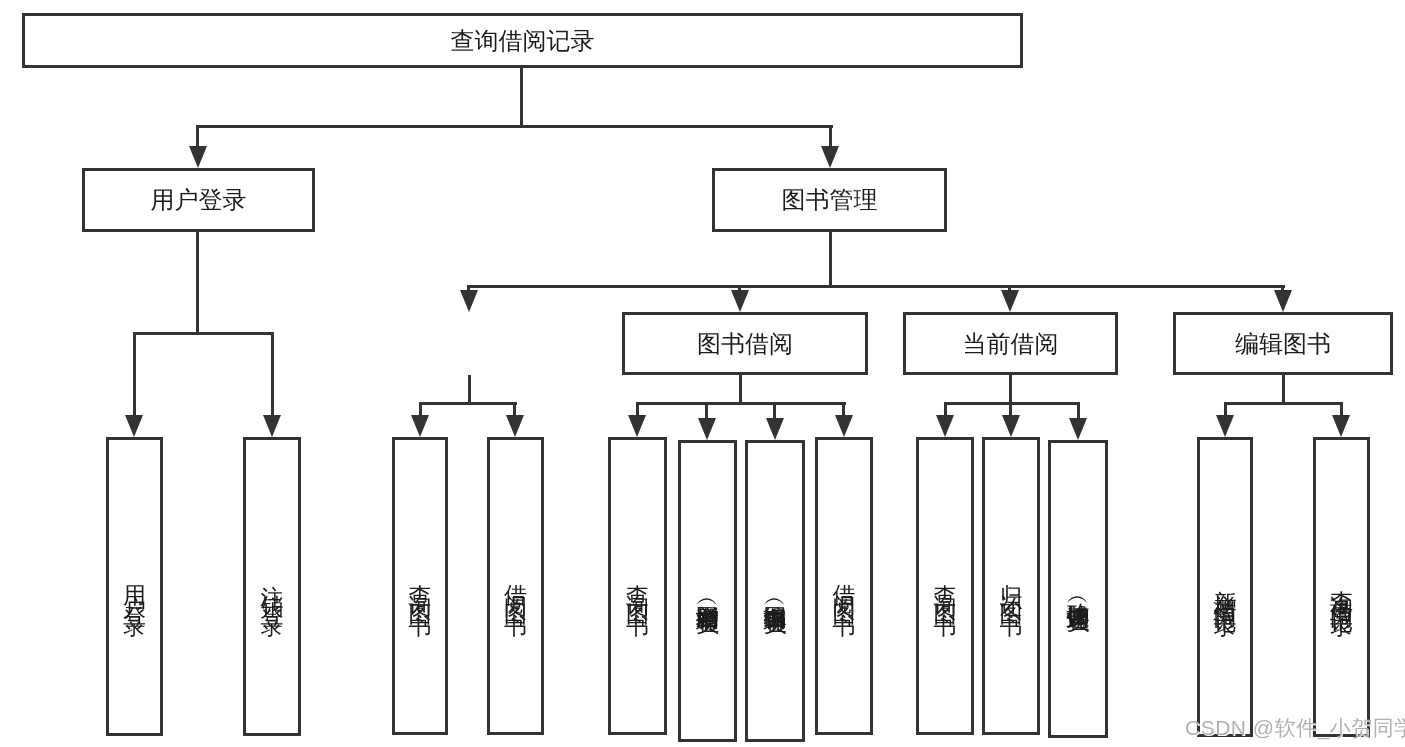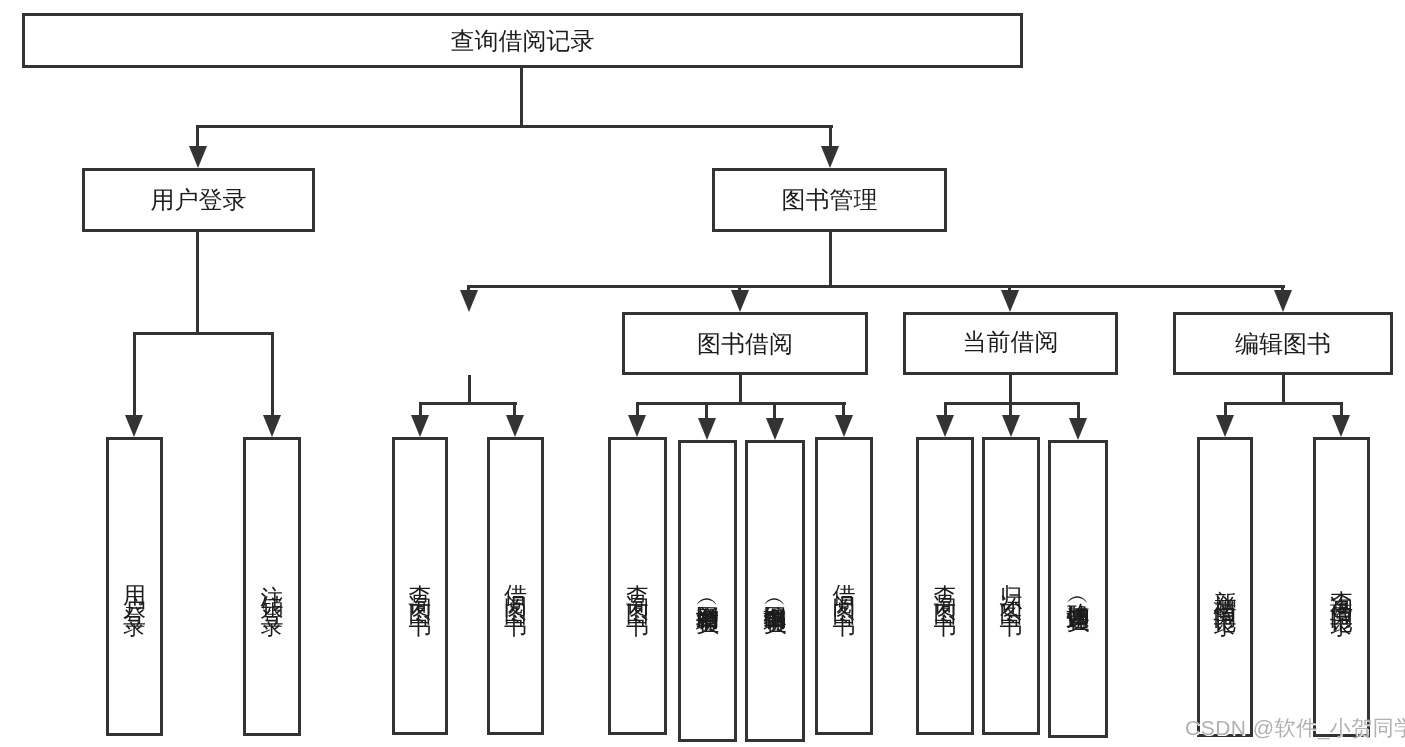--- a/index.html
+++ b/index.html
@@ -105,21 +105,21 @@
     <div class="arrowhead" style="left: 835px; top: 415px;"></div>
     <div class="arrowhead" style="left: 936px; top: 415px;"></div>
     <div class="arrowhead" style="left: 1002px; top: 415px;"></div>
     <div class="arrowhead" style="left: 1069px; top: 418px;"></div>
     <div class="arrowhead" style="left: 1216px; top: 415px;"></div>
     <div class="arrowhead" style="left: 1332px; top: 415px;"></div>
     <div class="node" style="left: 22px; top: 13px; width: 1001px; height: 55px;">查询借阅记录</div>
     <div class="node" style="left: 82px; top: 168px; width: 233px; height: 64px;">用户登录</div>
     <div class="node" style="left: 712px; top: 168px; width: 235px; height: 64px; text-align: right;">图书管理</div>
     <div class="node" style="left: 622px; top: 312px; width: 246px; height: 63px;">图书借阅</div>
-    <div class="node" style="left: 903px; top: 312px; width: 215px; height: 63px; font-family: Liberation Mono, monospace;">当前借阅</div>
+    <div class="node" style="left: 903px; top: 312px; width: 215px; height: 63px;">当前借阅</div>
     <div class="node" style="left: 1173px; top: 312px; width: 220px; height: 63px;">编辑图书</div>
     <div class="node vertical" style="letter-spacing: 10px; left: 106px; top: 437px; width: 57px; height: 299px;">用户登录</div>
     <div class="node vertical" style="letter-spacing: 10px; left: 243px; top: 437px; width: 58px; height: 299px;">注销登录</div>
     <div class="node vertical" style="letter-spacing: 10px; left: 392px; top: 437px; width: 56px; height: 298px;">查询图书</div>
     <div class="node vertical" style="letter-spacing: 10px; left: 487px; top: 437px; width: 57px; height: 298px;">借阅图书</div>
     <div class="node vertical" style="letter-spacing: 10px; left: 608px; top: 437px; width: 59px; height: 298px;">查询图书</div>
     <div class="node vertical" style="letter-spacing: 1px; left: 678px; top: 440px; width: 59px; height: 302px;">新增图书（管理员）</div>
     <div class="node vertical" style="letter-spacing: 1px; left: 745px; top: 440px; width: 60px; height: 302px;">编辑图书（管理员）</div>
     <div class="node vertical" style="letter-spacing: 10px; left: 815px; top: 437px; width: 58px; height: 298px;">借阅图书</div>
     <div class="node vertical" style="letter-spacing: 10px; left: 916px; top: 437px; width: 58px; height: 298px;">查询图书</div>

